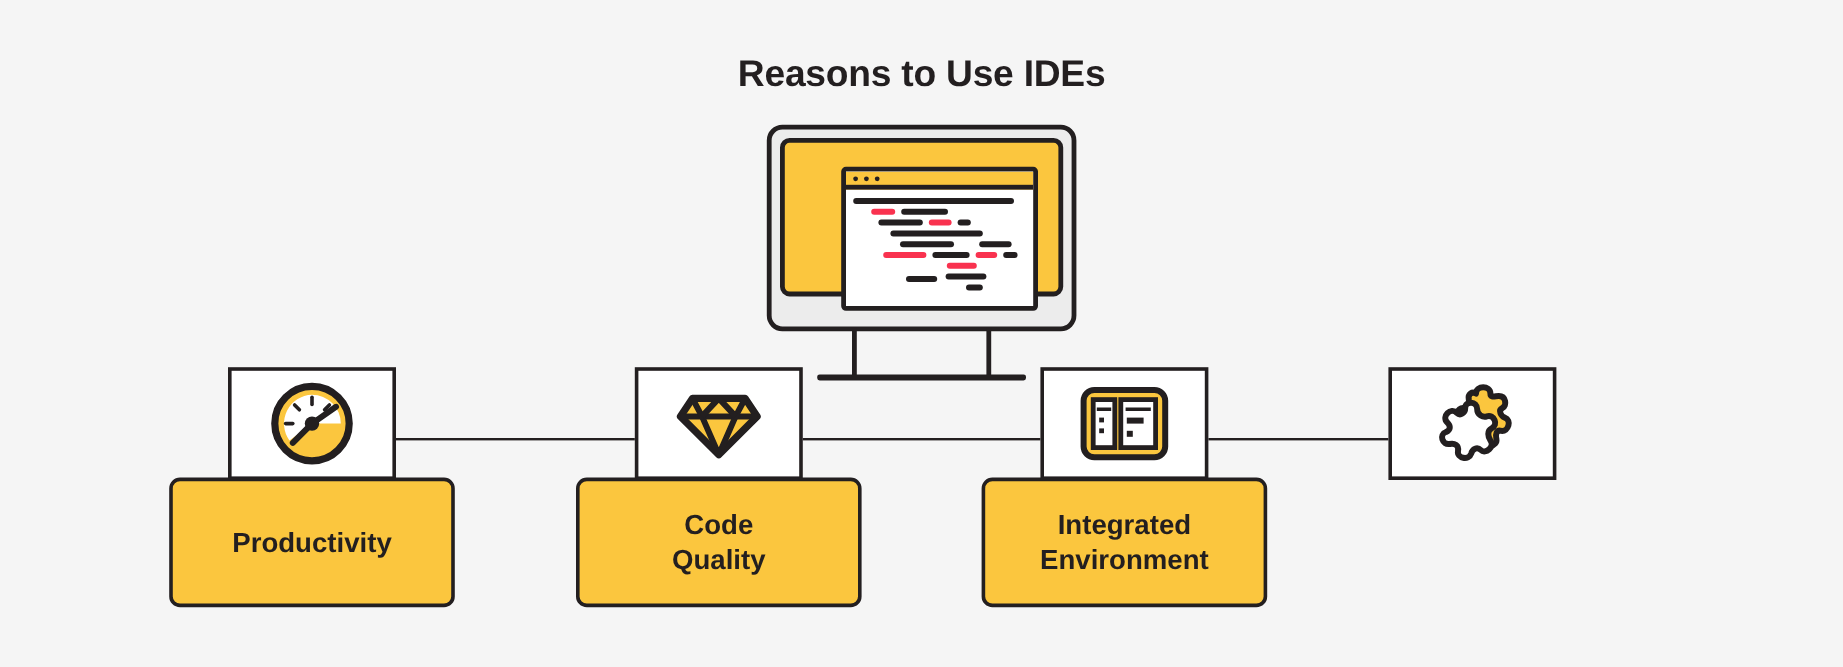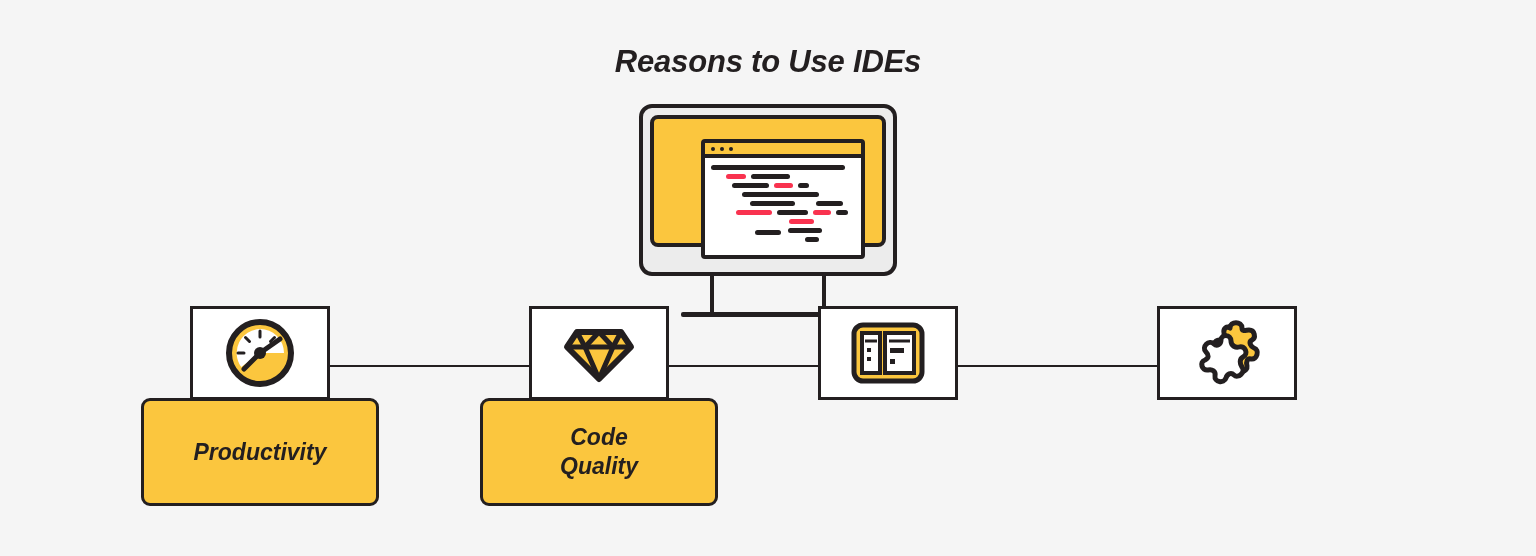--- a/index.html
+++ b/index.html
@@ -10,21 +10,20 @@
   }
   body {
     background: #F5F5F5;
     font-family: "Liberation Sans", sans-serif;
     position: relative;
   }
   #stage {
     position: relative;
     width: 1232px;
     height: 556px;
-    font-style: italic;
   }
 
   
   .title {
     position: absolute;
     left: 0;
     top: 44px;
     width: 1536px;
     text-align: center;
     font-size: 31px;
@@ -311,20 +310,24 @@
         <rect x="13" y="13" width="18" height="40" fill="#FFFFFF" stroke="#231F20" stroke-width="4"></rect>
         <rect x="36" y="13" width="29" height="40" fill="#FFFFFF" stroke="#231F20" stroke-width="4"></rect>
         <line x1="16" y1="21" x2="28" y2="21" stroke="#231F20" stroke-width="3"></line>
         <rect x="18" y="28" width="4" height="4" fill="#231F20"></rect>
         <rect x="18" y="37" width="4" height="4" fill="#231F20"></rect>
         <line x1="40" y1="21" x2="61" y2="21" stroke="#231F20" stroke-width="3"></line>
         <rect x="41" y="28" width="14" height="5" fill="#231F20"></rect>
         <rect x="41" y="39" width="5" height="5" fill="#231F20"></rect>
       </svg>
     </div>
+    <div class="label-box">
+      <span class="label-text">Integrated
+Environment</span>
+    </div>
   </div>
 
   <div class="node node-4">
     <div class="icon-card">
       <svg width="82" height="74" viewBox="0 0 82 74">
 
         <path d="M 44 12
                  C 44 5, 56 5, 56 12
                  C 56 16, 60 14, 63 14
                  C 69 14, 70 22, 66 24

